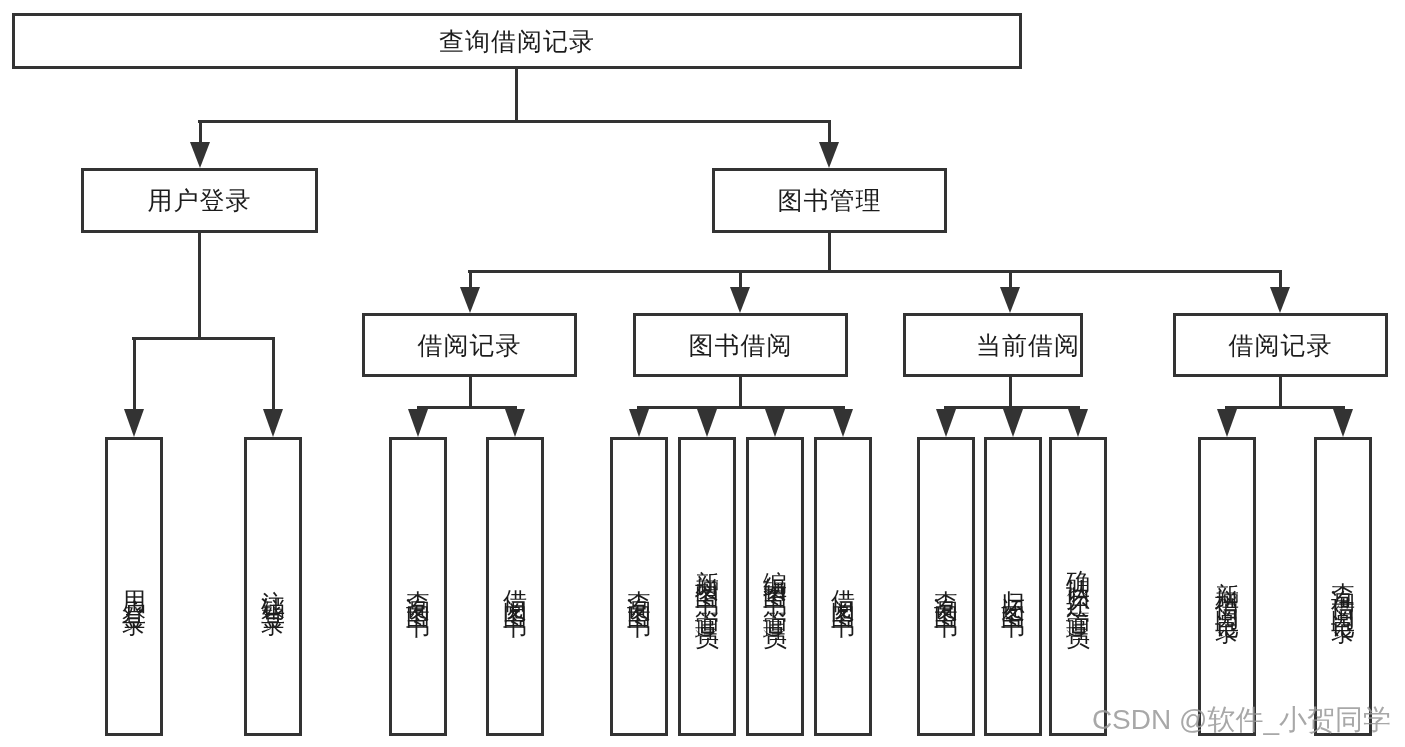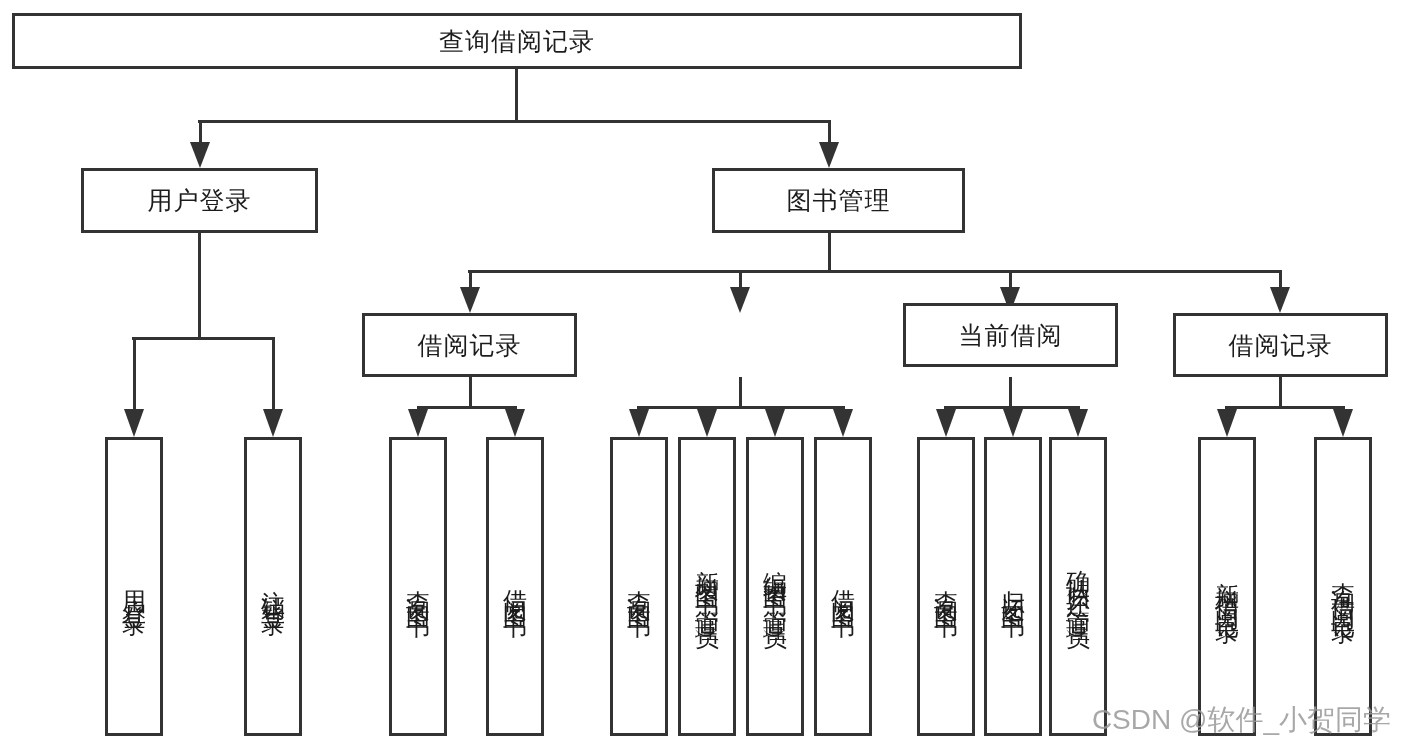--- a/index.html
+++ b/index.html
@@ -59,28 +59,31 @@
 
 <div id="canvas">
 
   <div class="box hbox" style="left:12px;top:13px;width:1010px;height:56px;">
     <span class="label">查询借阅记录</span>
   </div>
 
   <div class="box hbox" style="left:81px;top:168px;width:237px;height:65px;">
     <span class="label">用户登录</span>
   </div>
-  <div class="box hbox" style="left:712px;top:168px;width:253px;height:65px;">
+  <div class="box hbox" style="left:712px;top:168px;width:235px;height:65px;">
     <span class="label">图书管理</span>
   </div>
 
   <div class="box hbox" style="left:362px;top:313px;width:215px;height:64px;">
     <span class="label">借阅记录</span>
   </div>
-  <div class="box hbox" style="left:903px;top:303px;width:215px;height:64px;">
+  <div class="box hbox" style="left:633px;top:313px;width:215px;height:64px;">
+    <span class="label">图书借阅</span>
+  </div>
+  <div class="box hbox" style="left:903px;top:313px;width:180px;height:64px;justify-content:flex-end;">
     <span class="label">当前借阅</span>
   </div>
   <div class="box hbox" style="left:1173px;top:313px;width:215px;height:64px;">
     <span class="label">借阅记录</span>
   </div>
 
   <div class="box vbox" style="left:105px;top:437px;width:58px;height:299px;">
     <span class="label">用户登录</span>
   </div>
   <div class="box vbox" style="left:244px;top:437px;width:58px;height:299px;">

